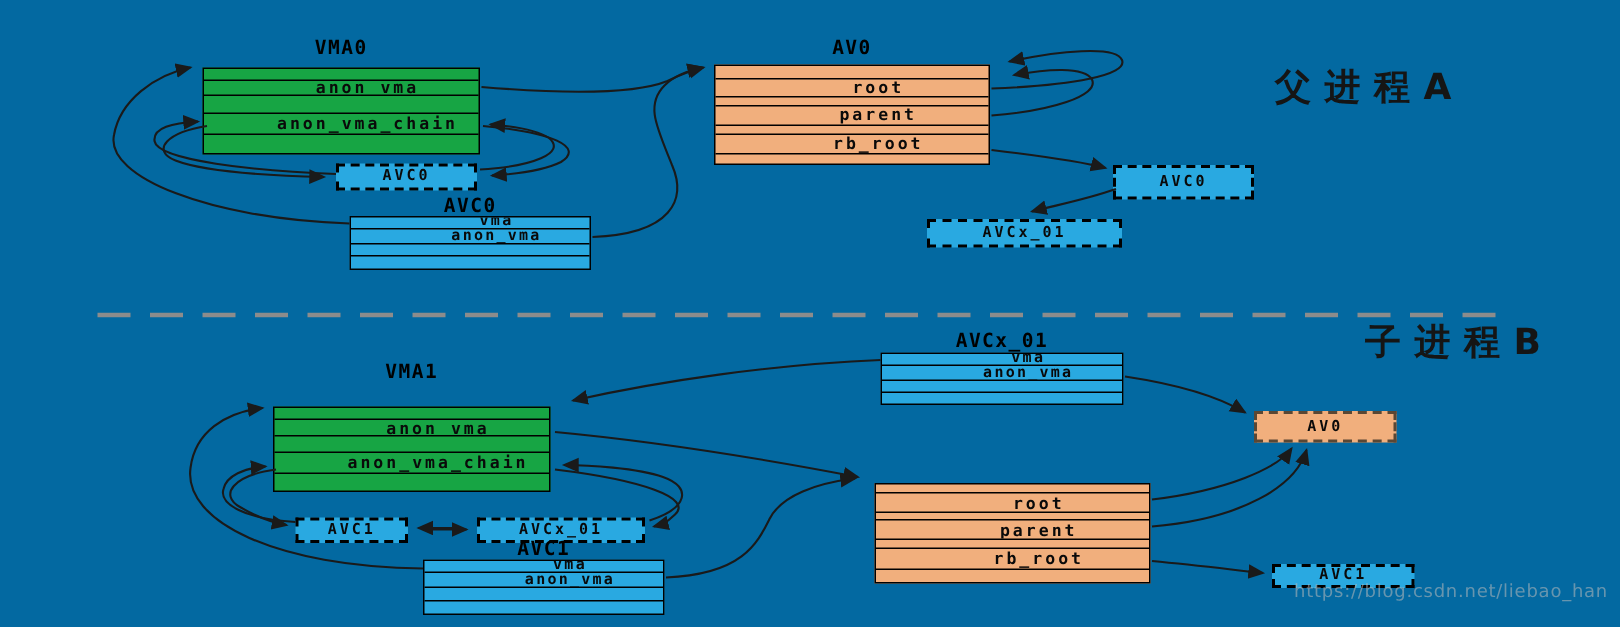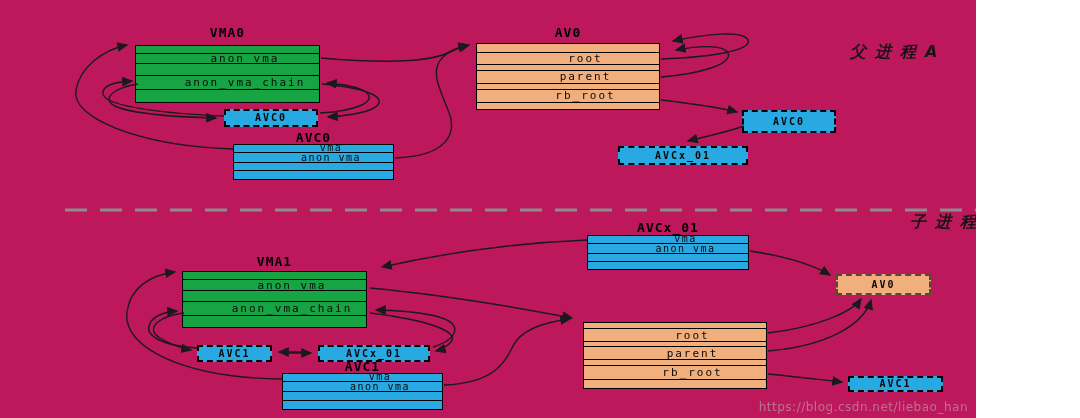--- a/index.html
+++ b/index.html
@@ -1,37 +1,37 @@
 <!DOCTYPE html>
 <html style="--green: #17A544; --blue: #29A9E1; --orange: #F1AF7D; --arrow: #1a1a1a; --divider: #8c8c8c;"><head>
 <meta charset="utf-8">
 <style>
   html,body{margin:0;padding:0;background:#ffffff;}
-  .canvas{position:relative;width:976px;height:418px;background:#be185d;overflow:hidden;
+  .canvas{position:relative;width:1080px;height:418px;background:#0369a1;overflow:hidden;
           font-family:"DejaVu Sans Mono",monospace;}
   .struct{position:absolute;border:1.5px solid #000;box-sizing:border-box;
           display:flex;flex-direction:column;}
   .struct .row{border-top:1px solid #000;flex-shrink:1;min-height:0;
           display:flex;align-items:center;justify-content:center;
-          font-weight:normal;font-size:11px;letter-spacing:2px;color:#0a0a0a;
+          font-weight:bold;font-size:11px;letter-spacing:2px;color:#0a0a0a;
           overflow:hidden;line-height:1;padding-left:35px;}
   .struct .row:first-child{border-top:none;}
   .struct.list .row{font-size:10px;letter-spacing:1.5px;}
   .green{background:var(--green,#17A544);}
   .blue{background:var(--blue,#29A9E1);}
   .orange{background:var(--orange,#F1AF7D);text-align:right;}
   .btitle{position:absolute;text-align:center;font-weight:bold;font-size:13px;
           letter-spacing:1px;color:#000;line-height:1;}
   .chip{position:absolute;border:2px dashed #000;box-sizing:border-box;
         display:flex;align-items:center;justify-content:center;
         font-weight:bold;font-size:10px;letter-spacing:2px;color:#0a0a0a;line-height:1;}
   .chip.orange{border-color:#5a4734;}
   .cjk-label{position:absolute;font-family:"DejaVu Sans",sans-serif;font-weight:bold;
-        font-size:16px;letter-spacing:9px;color:#151515;white-space:nowrap;font-style:italic;}
-  .watermark{position:absolute;right:8px;bottom:4px;font-family:"DejaVu Sans",sans-serif;
+        font-size:24px;letter-spacing:9px;color:#151515;white-space:nowrap;}
+  .watermark{position:absolute;right:8px;bottom:17px;font-family:"DejaVu Sans",sans-serif;
         font-size:12px;color:rgba(185,185,185,0.55);letter-spacing:0.5px;}
   svg.overlay{position:absolute;left:0;top:0;width:1080px;height:418px;
         pointer-events:none;z-index:5;}
   .arrow{fill:none;stroke:var(--arrow,#1a1a1a);stroke-width:1.4px;}
   .divider{stroke:var(--divider,#8c8c8c);stroke-width:3px;stroke-dasharray:22 13;fill:none;}
 </style>
 </head>
 <body>
 
 <div class="canvas">
@@ -72,21 +72,21 @@
   <div class="cjk-label" style="left:850px;top:42px">父进程A</div>
 
   <div class="btitle" style="left:587px;top:221px;width:162px">AVCx_01</div>
   <div class="struct list blue" style="left:587px;top:235px;width:162px;height:35px">
     <div class="row" style="height:8px">vma</div>
     <div class="row" style="height:11px">anon_vma</div>
     <div class="row" style="height:8px"></div>
     <div class="row" style="height:8px"></div>
   </div>
 
-  <div class="btitle" style="left:182px;top:255px;width:185px">VMA1</div>
+  <div class="btitle" style="left:182px;top:242px;width:185px">VMA1</div>
   <div class="struct green" style="left:182px;top:271px;width:185px;height:57px">
     <div class="row" style="height:8px"></div>
     <div class="row" style="height:11px">anon_vma</div>
     <div class="row" style="height:11px"></div>
     <div class="row" style="height:15px">anon_vma_chain</div>
     <div class="row" style="height:12px"></div>
   </div>
 
   <div class="chip blue" style="left:197px;top:345px;width:75px;height:17px">AVC1</div>
   <div class="chip blue" style="left:318px;top:345px;width:112px;height:17px">AVCx_01</div>

